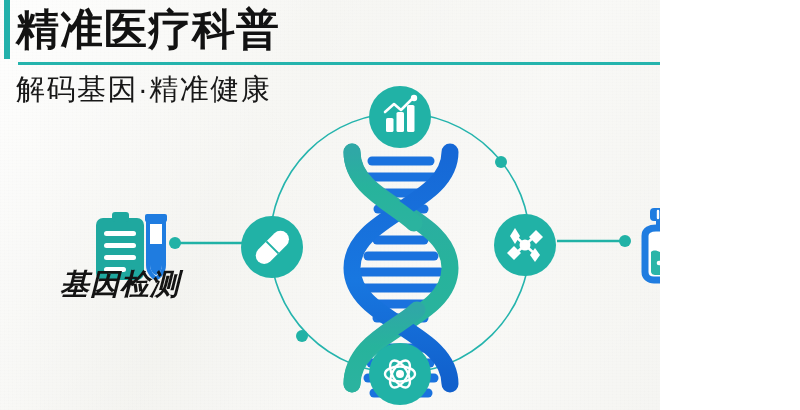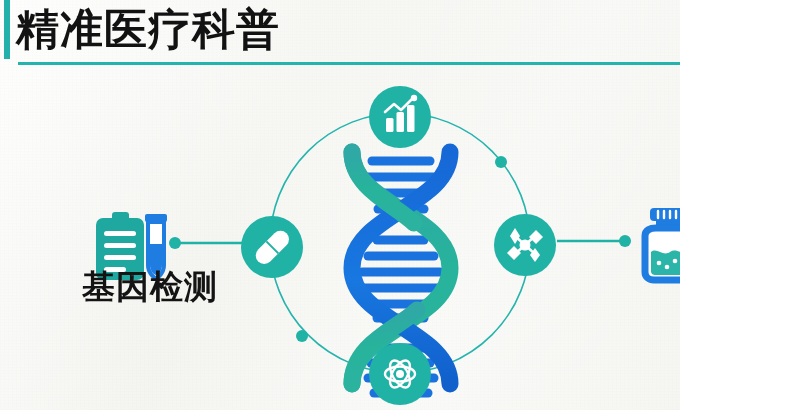--- a/index.html
+++ b/index.html
@@ -14,21 +14,20 @@
   #poster {
     position: relative;
     width: 660px;
     height: 410px;
     overflow: hidden;
     background: #f7f7f4;
     background-image:
       linear-gradient(115deg, rgba(255,255,255,0.85) 0%, rgba(246,246,243,0.4) 38%, rgba(250,250,248,0.8) 70%, rgba(243,243,240,0.5) 100%),
       radial-gradient(circle at 18% 78%, rgba(235,235,230,0.55) 0%, rgba(235,235,230,0) 42%),
       radial-gradient(circle at 82% 22%, rgba(238,238,234,0.5) 0%, rgba(238,238,234,0) 45%);
-    padding-left: 20px;
   }
 
   
   #grain {
     position: absolute;
     inset: 0;
     pointer-events: none;
     opacity: 0.5;
     background-image:
       repeating-linear-gradient(0deg, rgba(0,0,0,0.012) 0px, rgba(0,0,0,0.012) 1px, rgba(255,255,255,0) 1px, rgba(255,255,255,0) 3px),
@@ -83,43 +82,45 @@
   #diagram {
     position: absolute;
     left: 0;
     top: 0;
     width: 800px;
     height: 410px;
   }
 
   .node-label {
     position: absolute;
-    font-size: 33px;
+    font-size: 29px;
     font-weight: bold;
     color: #141414;
     letter-spacing: 1px;
     white-space: nowrap;
-    text-align: center;
+    text-align: left;
+    font-style: italic;
   }
   #label-left  { left: 60px;  top: 265px; width: 180px; }
   #label-right { left: 600px; top: 262px; width: 140px; }
 </style>
 </head>
 <body>
 
 <div id="poster">
 
   <div id="grain"></div>
 
   <div id="accent-bar"></div>
 
   <div id="title">精准医疗科普</div>
 
   <div id="title-rule"></div>
 
+  <div id="subtitle">解码基因·精准健康</div>
 
   <svg id="diagram" viewBox="0 0 800 410">
 
     <defs>
 
       <linearGradient id="gradBlue" x1="0" y1="0" x2="0" y2="1">
         <stop offset="0%" stop-color="#1668d6"></stop>
         <stop offset="55%" stop-color="#1877e0"></stop>
         <stop offset="100%" stop-color="#1160cc"></stop>
       </linearGradient>

